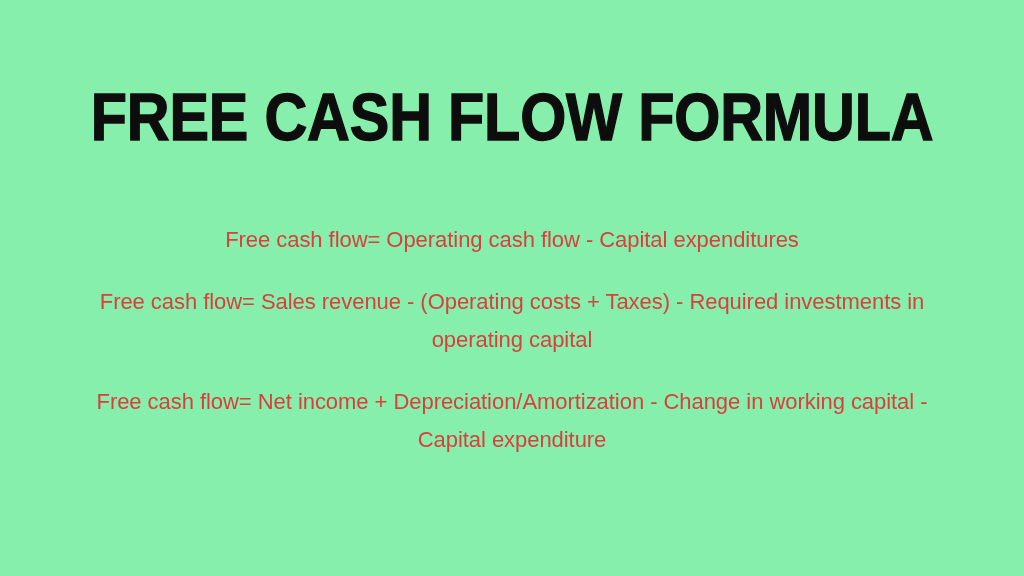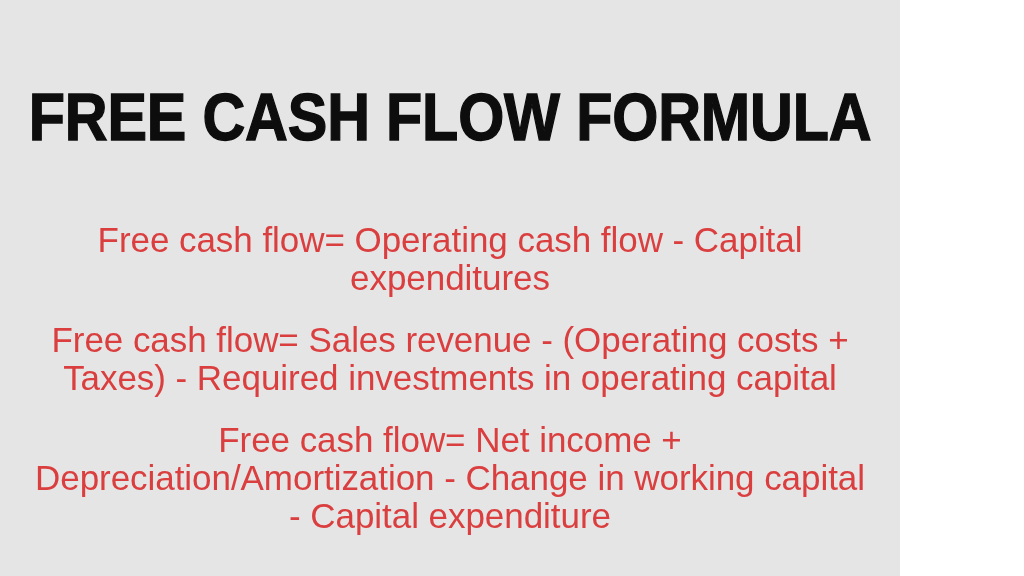--- a/index.html
+++ b/index.html
@@ -9,23 +9,23 @@
   }
   body {
     width: 1024px;
     height: 576px;
     overflow: hidden;
     font-family: "Liberation Sans", "DejaVu Sans", sans-serif;
   }
 
   #slide {
     position: relative;
-    width: 900px;
+    width: 1024px;
     height: 576px;
-    background: #e5e5e5;
+    background: #86efac;
     box-sizing: border-box;
     display: flex;
     flex-direction: column;
     align-items: center;
   }
 
   
   .title-wrap {
     width: 100%;
     margin-top: 38px;
@@ -57,21 +57,21 @@
     margin-top: 26px;
     display: flex;
     flex-direction: column;
     align-items: center;
   }
 
   .formula {
     color: #DB3E3E;
     font-family: "Liberation Sans", "DejaVu Sans", sans-serif;
     font-weight: 400;
-    font-size: 35px;
+    font-size: 22px;
     line-height: 38px;
     text-align: center;
     width: 880px;
     margin: 0 auto;
     padding: 0;
     box-sizing: border-box;
     letter-spacing: -0.05px;
   }
 
   .formula + .formula {

